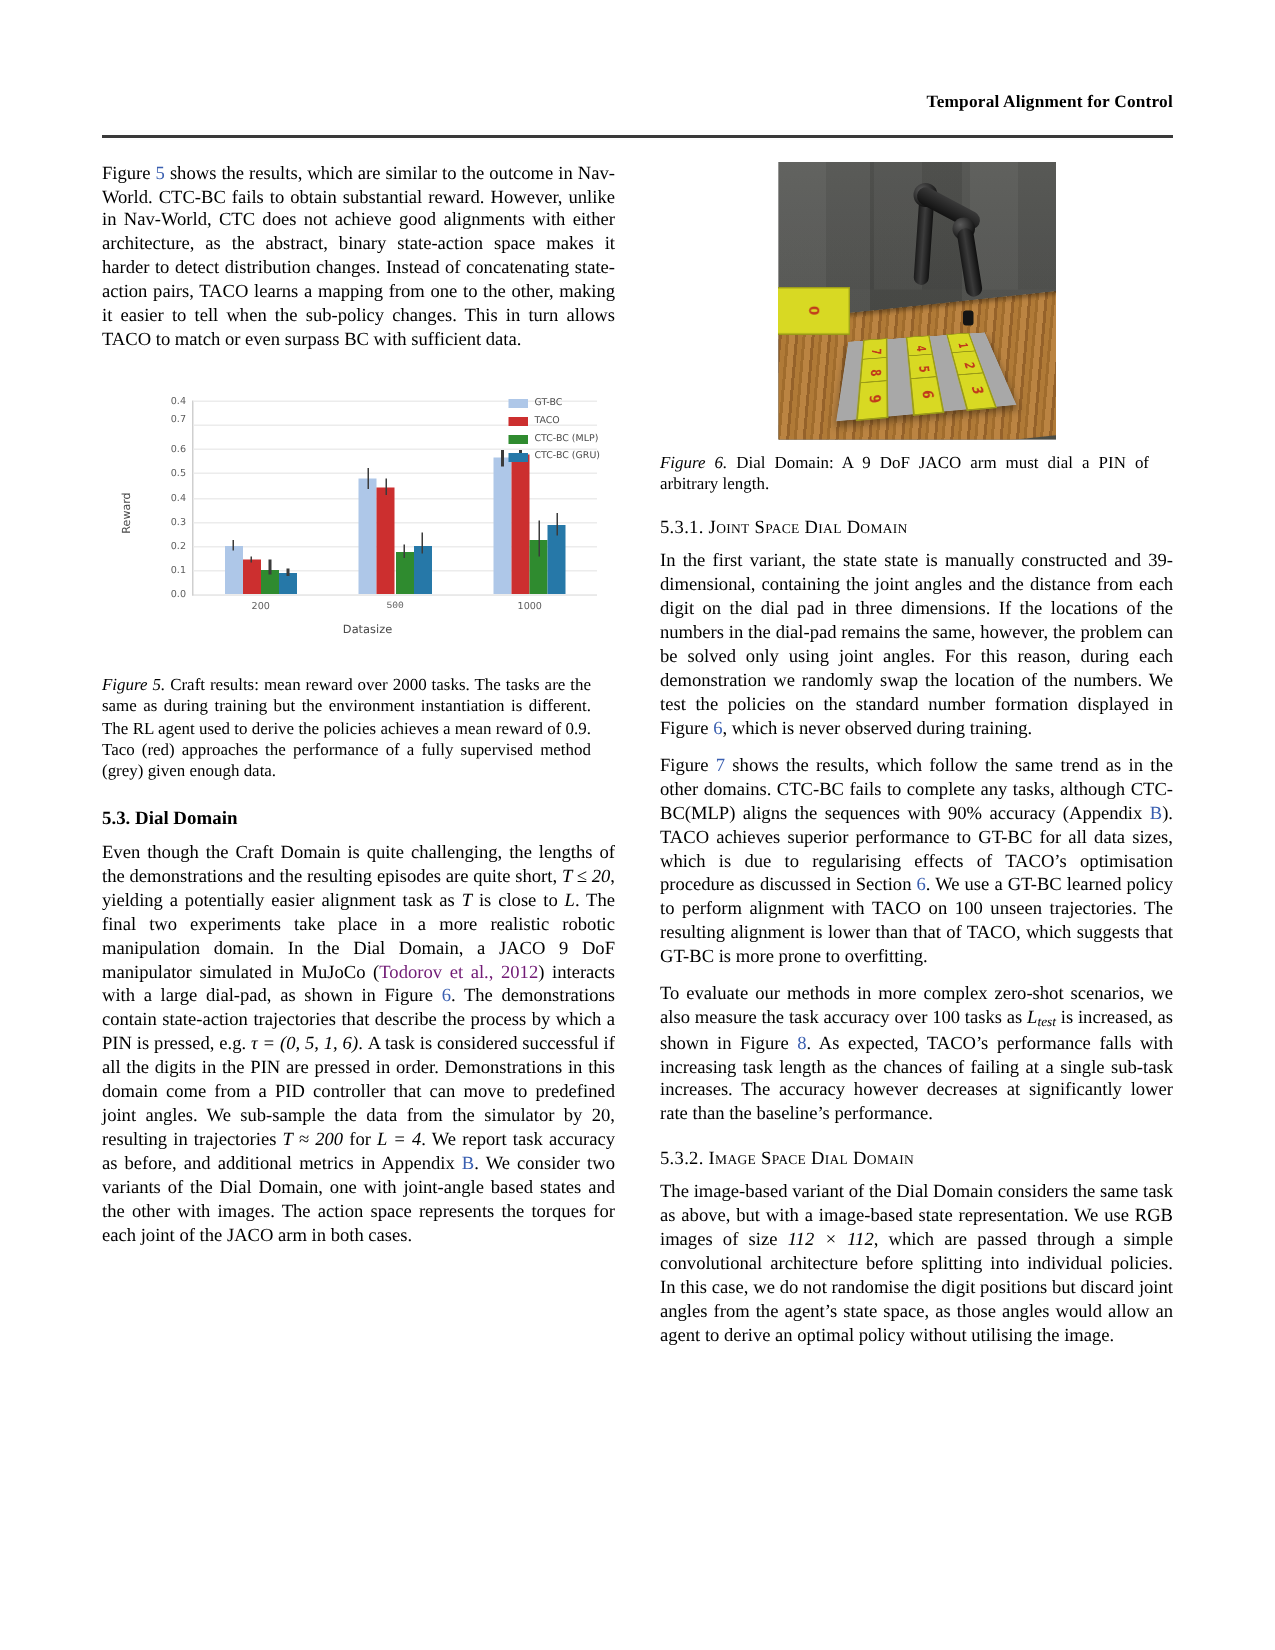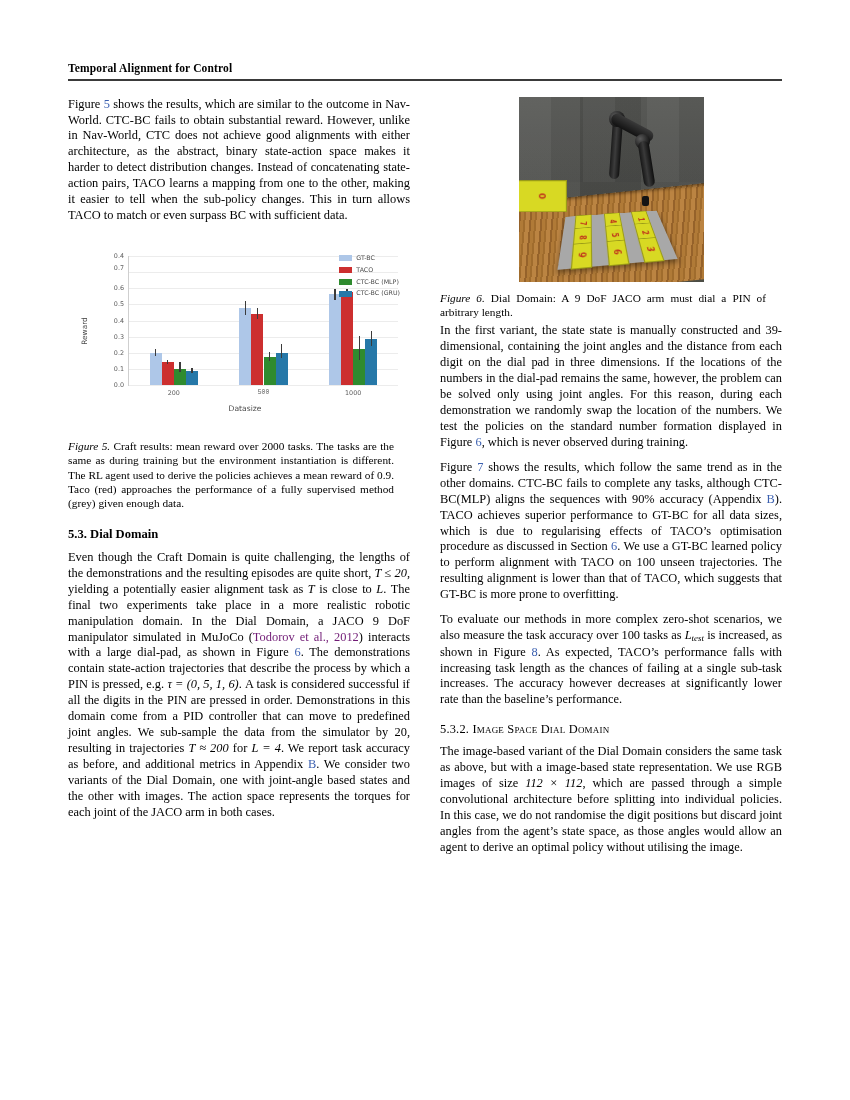--- a/index.html
+++ b/index.html
@@ -15,25 +15,25 @@
   .page {
     position:absolute;
     left:0; top:0;
     width:850px; height:1100px;
     box-sizing:border-box;
     padding:62px 68px 40px 68px;
   }
 
   
   .runhead {
-    text-align:left;
+    text-align:right;
     font-weight:bold;
     font-size:11.5px;
     letter-spacing:0.15px;
-    margin:0 0 5px 0;
+    margin:0 0 16px 0;
   }
   .runrule {
     height:1.6px;
     background:#3a3a3a;
     margin:0 0 16px 0;
   }
 
   
   .cols {
     display:flex;
@@ -411,20 +411,21 @@
                 <div class="mj-key">6</div>
                 <div class="mj-key">3</div>
               </div>
           </div>
           <div class="mj-key0" id="key0">0</div>
         </div>
       </div>
 
       <p class="caption"><span class="figlabel">Figure 6.</span><span> Dial Domain: A 9 DoF JACO arm must dial a PIN of arbitrary length.</span></p>
 
+      <h4 class="subsection"><span class="num">5.3.1.</span> <span>Joint Space Dial Domain</span></h4>
 
       <p class="body"><span>In the first variant, the state state is manually constructed and 39-dimensional, containing the joint angles and the distance from each digit on the dial pad in three dimensions. If the locations of the numbers in the dial-pad remains the same, however, the problem can be solved only using joint angles. For this reason, during each demonstration we randomly swap the location of the numbers. We test the policies on the standard number formation displayed in Figure </span><span class="ref">6</span><span>, which is never observed during training.</span></p>
 
       <p class="body"><span>Figure </span><span class="ref">7</span><span> shows the results, which follow the same trend as in the other domains. CTC-BC fails to complete any tasks, although CTC-BC(MLP) aligns the sequences with 90% accuracy (Appendix </span><span class="ref">B</span><span>). TACO achieves superior performance to GT-BC for all data sizes, which is due to regularising effects of TACO’s optimisation procedure as discussed in Section </span><span class="ref">6</span><span>. We use a GT-BC learned policy to perform alignment with TACO on 100 unseen trajectories. The resulting alignment is lower than that of TACO, which suggests that GT-BC is more prone to overfitting.</span></p>
 
       <p class="body"><span>To evaluate our methods in more complex zero-shot scenarios, we also measure the task accuracy over 100 tasks as </span><span class="mathit">L</span><span class="mathsub">test</span><span> is increased, as shown in Figure </span><span class="ref">8</span><span>. As expected, TACO’s performance falls with increasing task length as the chances of failing at a single sub-task increases. The accuracy however decreases at significantly lower rate than the baseline’s performance.</span></p>
 
       <h4 class="subsection"><span class="num">5.3.2.</span> <span>Image Space Dial Domain</span></h4>
 
       <p class="body"><span>The image-based variant of the Dial Domain considers the same task as above, but with a image-based state representation. We use RGB images of size </span><span class="mathit">112 × 112</span><span>, which are passed through a simple convolutional architecture before splitting into individual policies. In this case, we do not randomise the digit positions but discard joint angles from the agent’s state space, as those angles would allow an agent to derive an optimal policy without utilising the image.</span></p>

